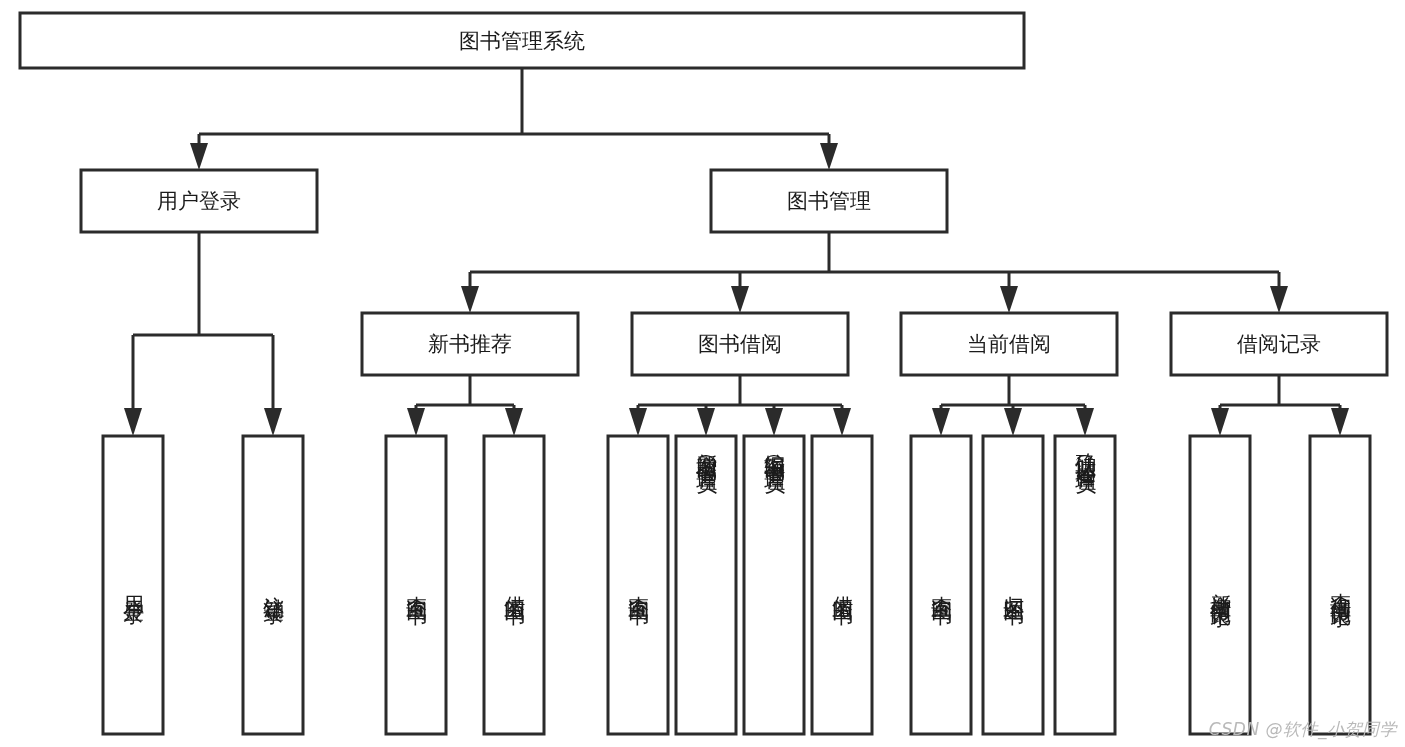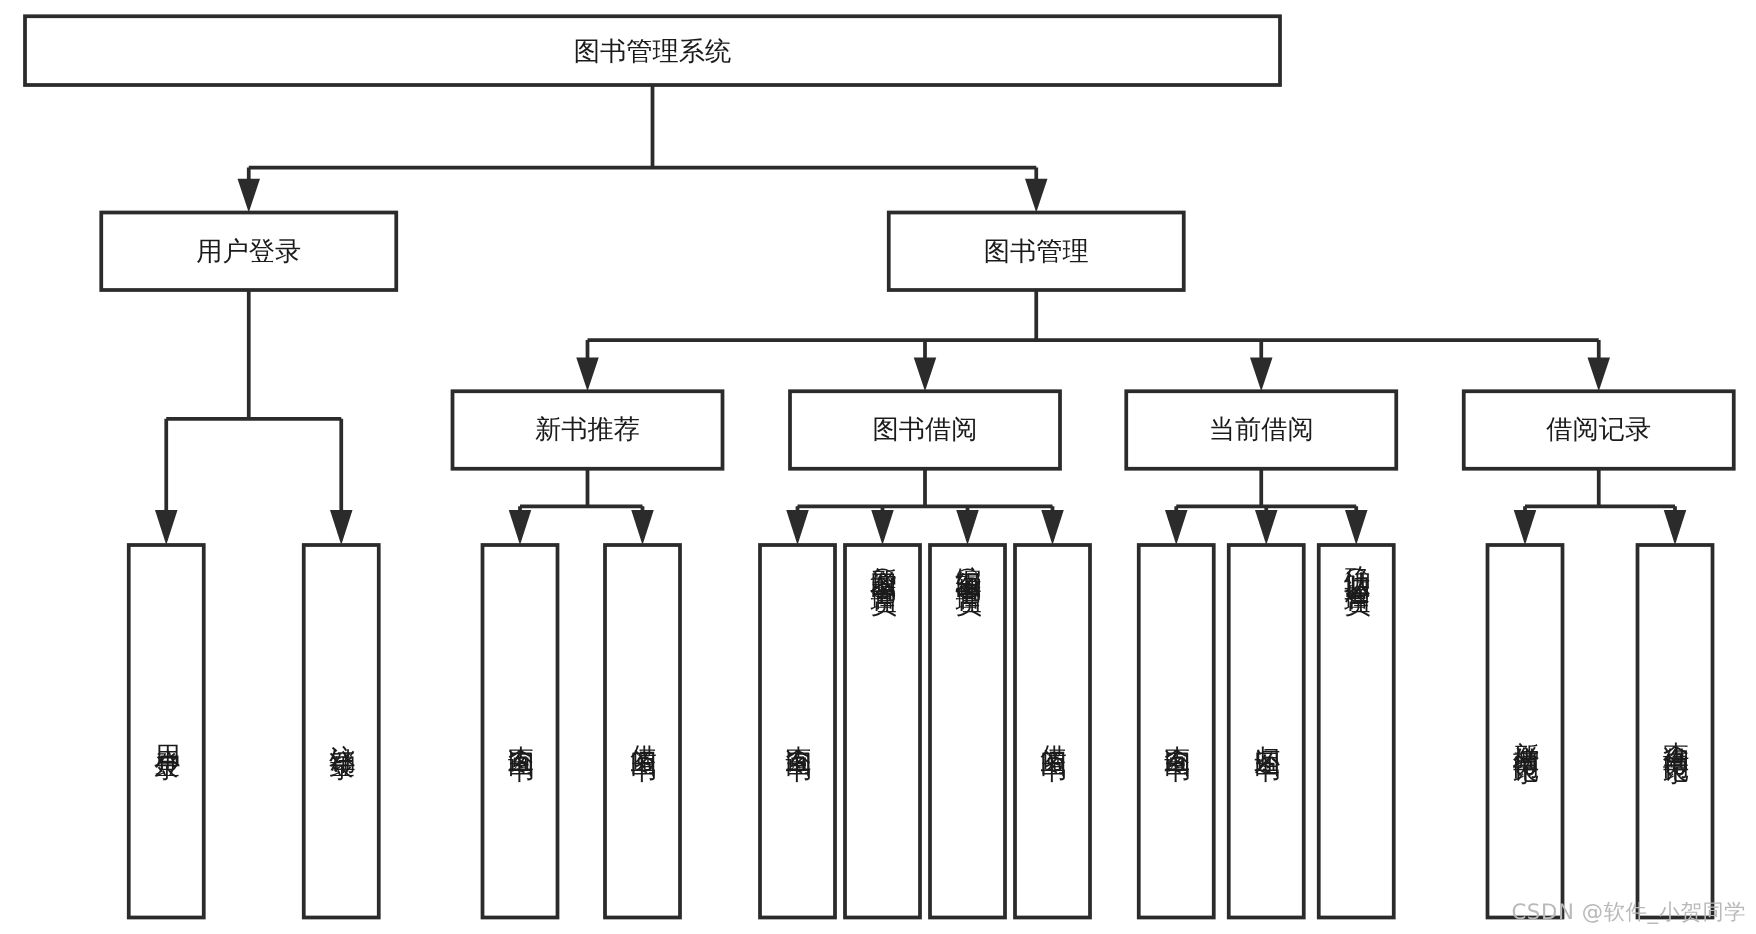--- a/index.html
+++ b/index.html
@@ -65,20 +65,21 @@
   }
   #watermark {
     position: absolute;
     right: 8px;
     bottom: 6px;
     font-family: "DejaVu Sans", "Liberation Sans", sans-serif;
     font-size: 17px;
     color: #b9b9b9;
     letter-spacing: 0.5px;
     white-space: nowrap;
+    font-style: italic;
   }
 </style>
 </head>
 <body>
 
 <div id="diagram-root">
 
   <svg id="tree-svg" viewBox="0 0 1405 747" xmlns="http://www.w3.org/2000/svg">
 
     <g>

